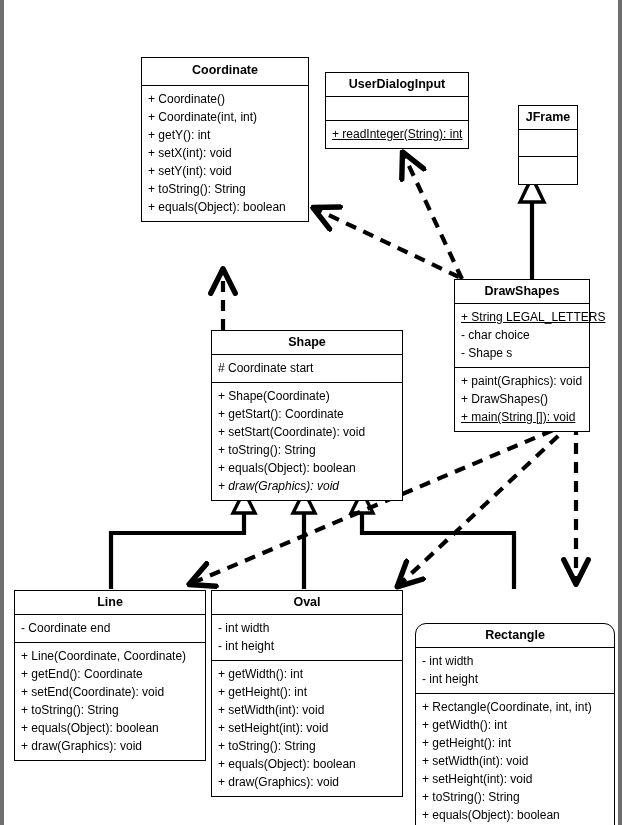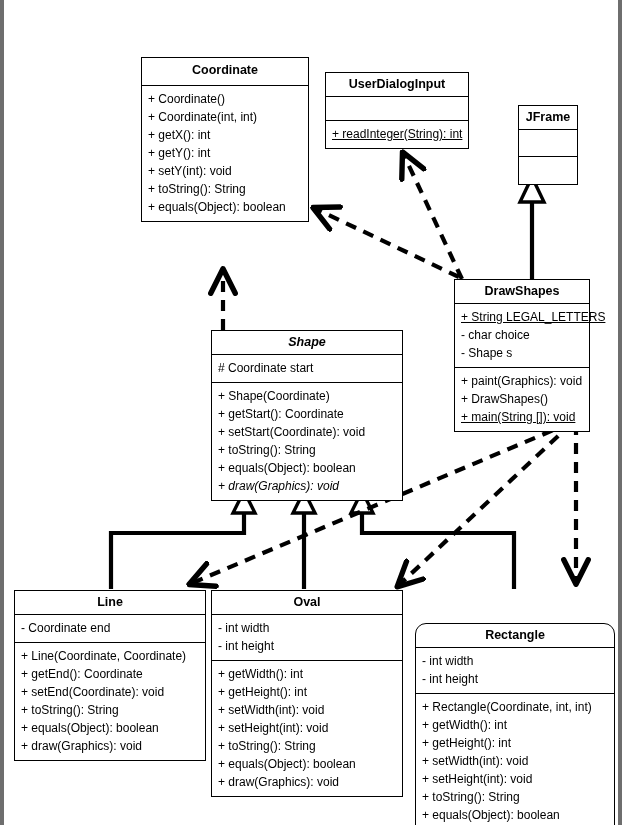--- a/index.html
+++ b/index.html
@@ -36,21 +36,20 @@
     box-sizing: border-box;
     text-align: center;
     font-weight: bold;
     font-size: 12.5px;
     color: #000000;
     padding: 5px 2px 4px 2px;
     border-bottom: 1.6px solid #000000;
     line-height: 1.1;
   }
   .cls-title.abstract {
-    font-style: italic;
   }
   .cls-section {
     box-sizing: border-box;
     padding: 4px 6px 5px 6px;
     border-bottom: 1.6px solid #000000;
   }
   .cls-section.last {
     border-bottom: none;
   }
   .cls-section.empty {
@@ -122,22 +121,22 @@
       <path d="M 568 423 L 394 586"></path>
       <path d="M 572 424 L 572 583"></path>
     </g>
   </svg>
 
   <div class="umlclass" id="cls-coordinate">
     <div class="cls-title">Coordinate</div>
     <div class="cls-section last">
       <div class="member">+ Coordinate()</div>
       <div class="member">+ Coordinate(int, int)</div>
-      <div class="member">+ getX(): int</div>
       <div class="member">+ getY(): int</div>
+      <div class="member">+ setX(int): void</div>
       <div class="member">+ setY(int): void</div>
       <div class="member">+ toString(): String</div>
       <div class="member">+ equals(Object): boolean</div>
     </div>
   </div>
 
   <div class="umlclass" id="cls-userdialog">
     <div class="cls-title">UserDialogInput</div>
     <div class="cls-section empty"></div>
     <div class="cls-section last">

